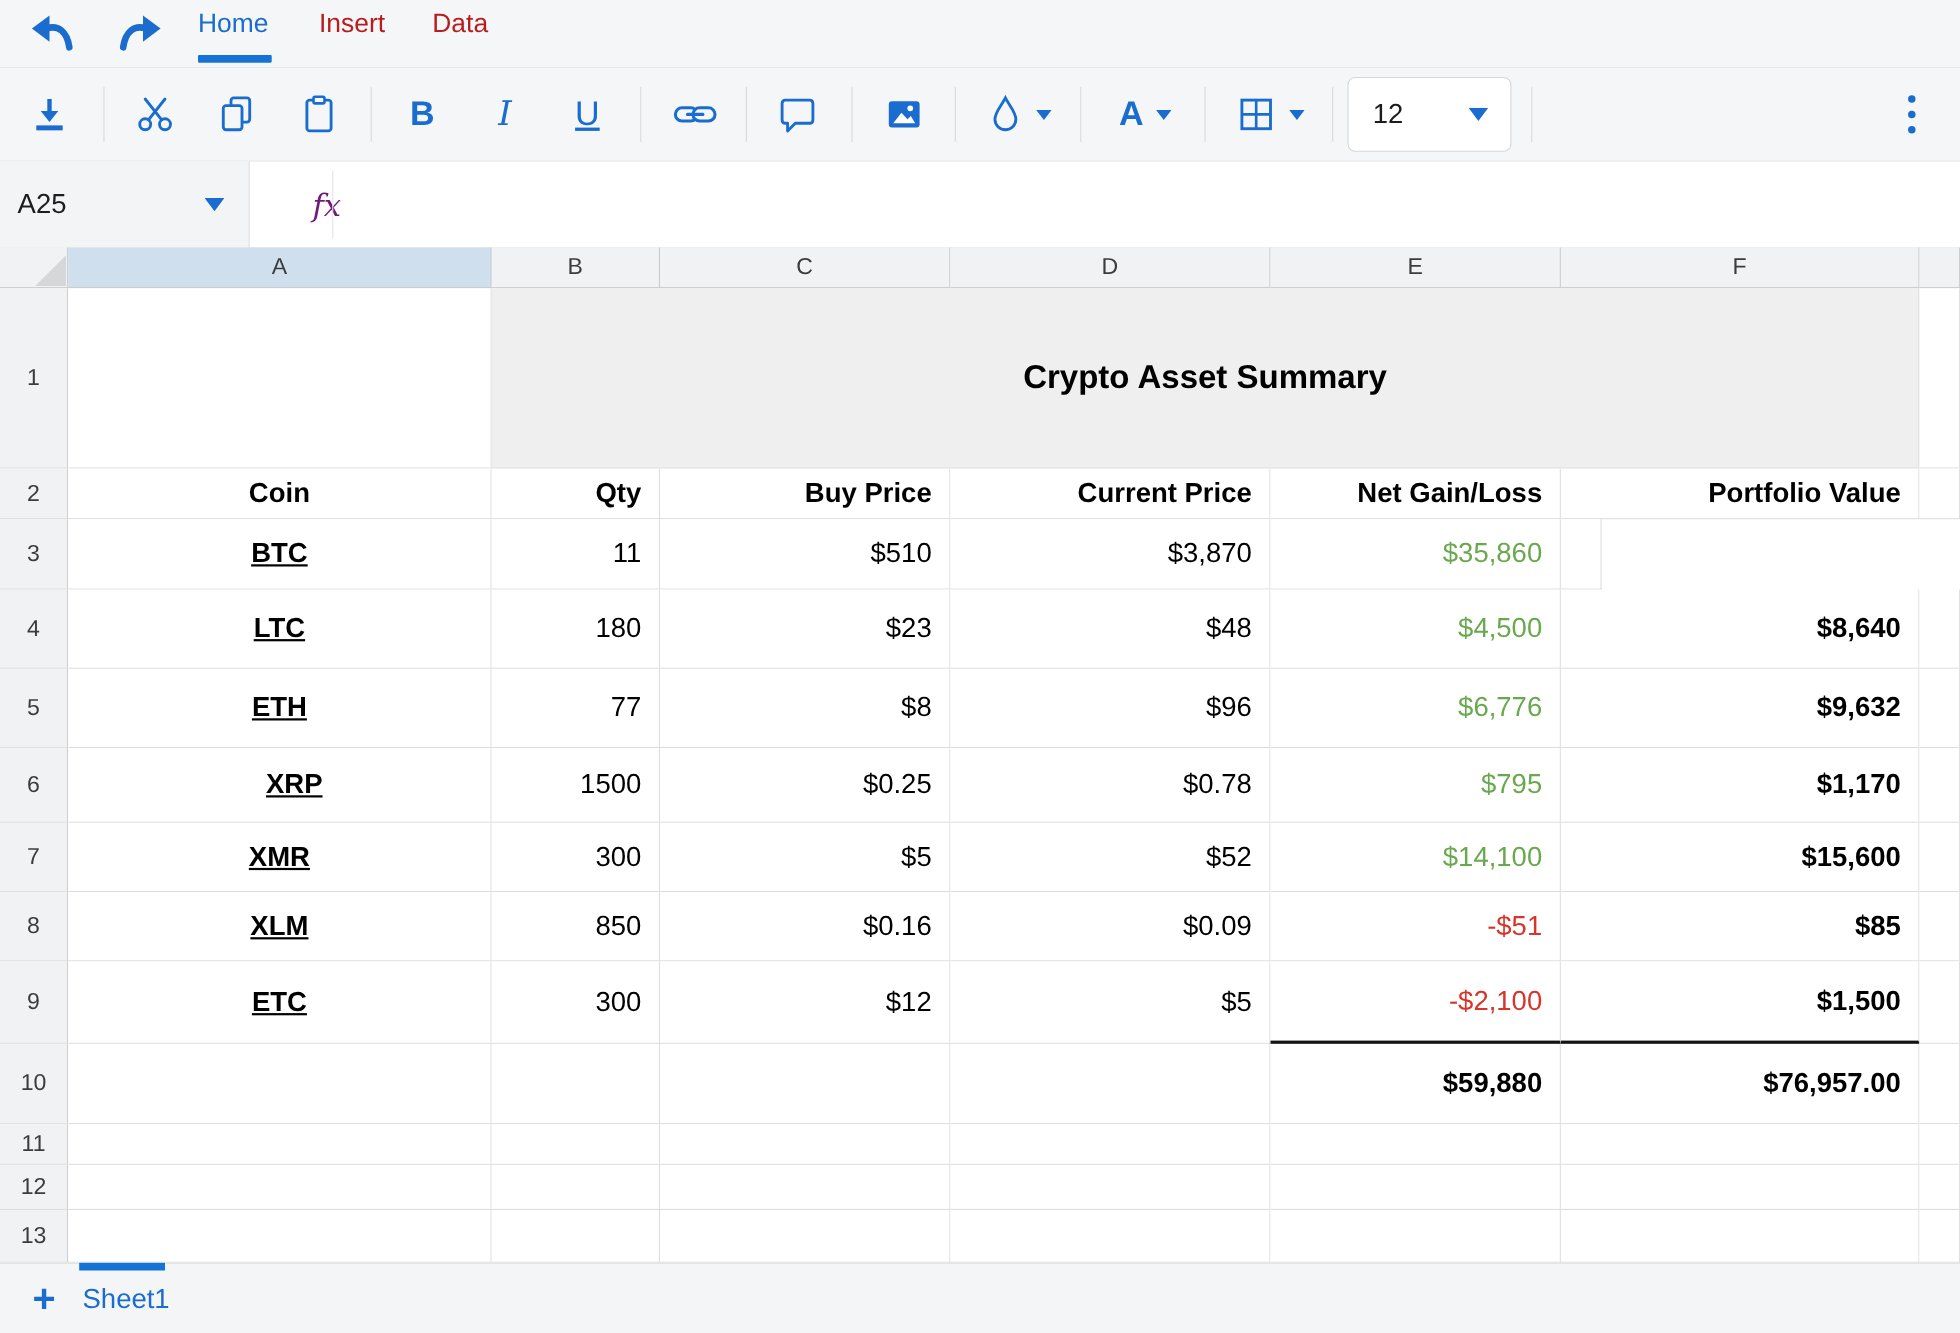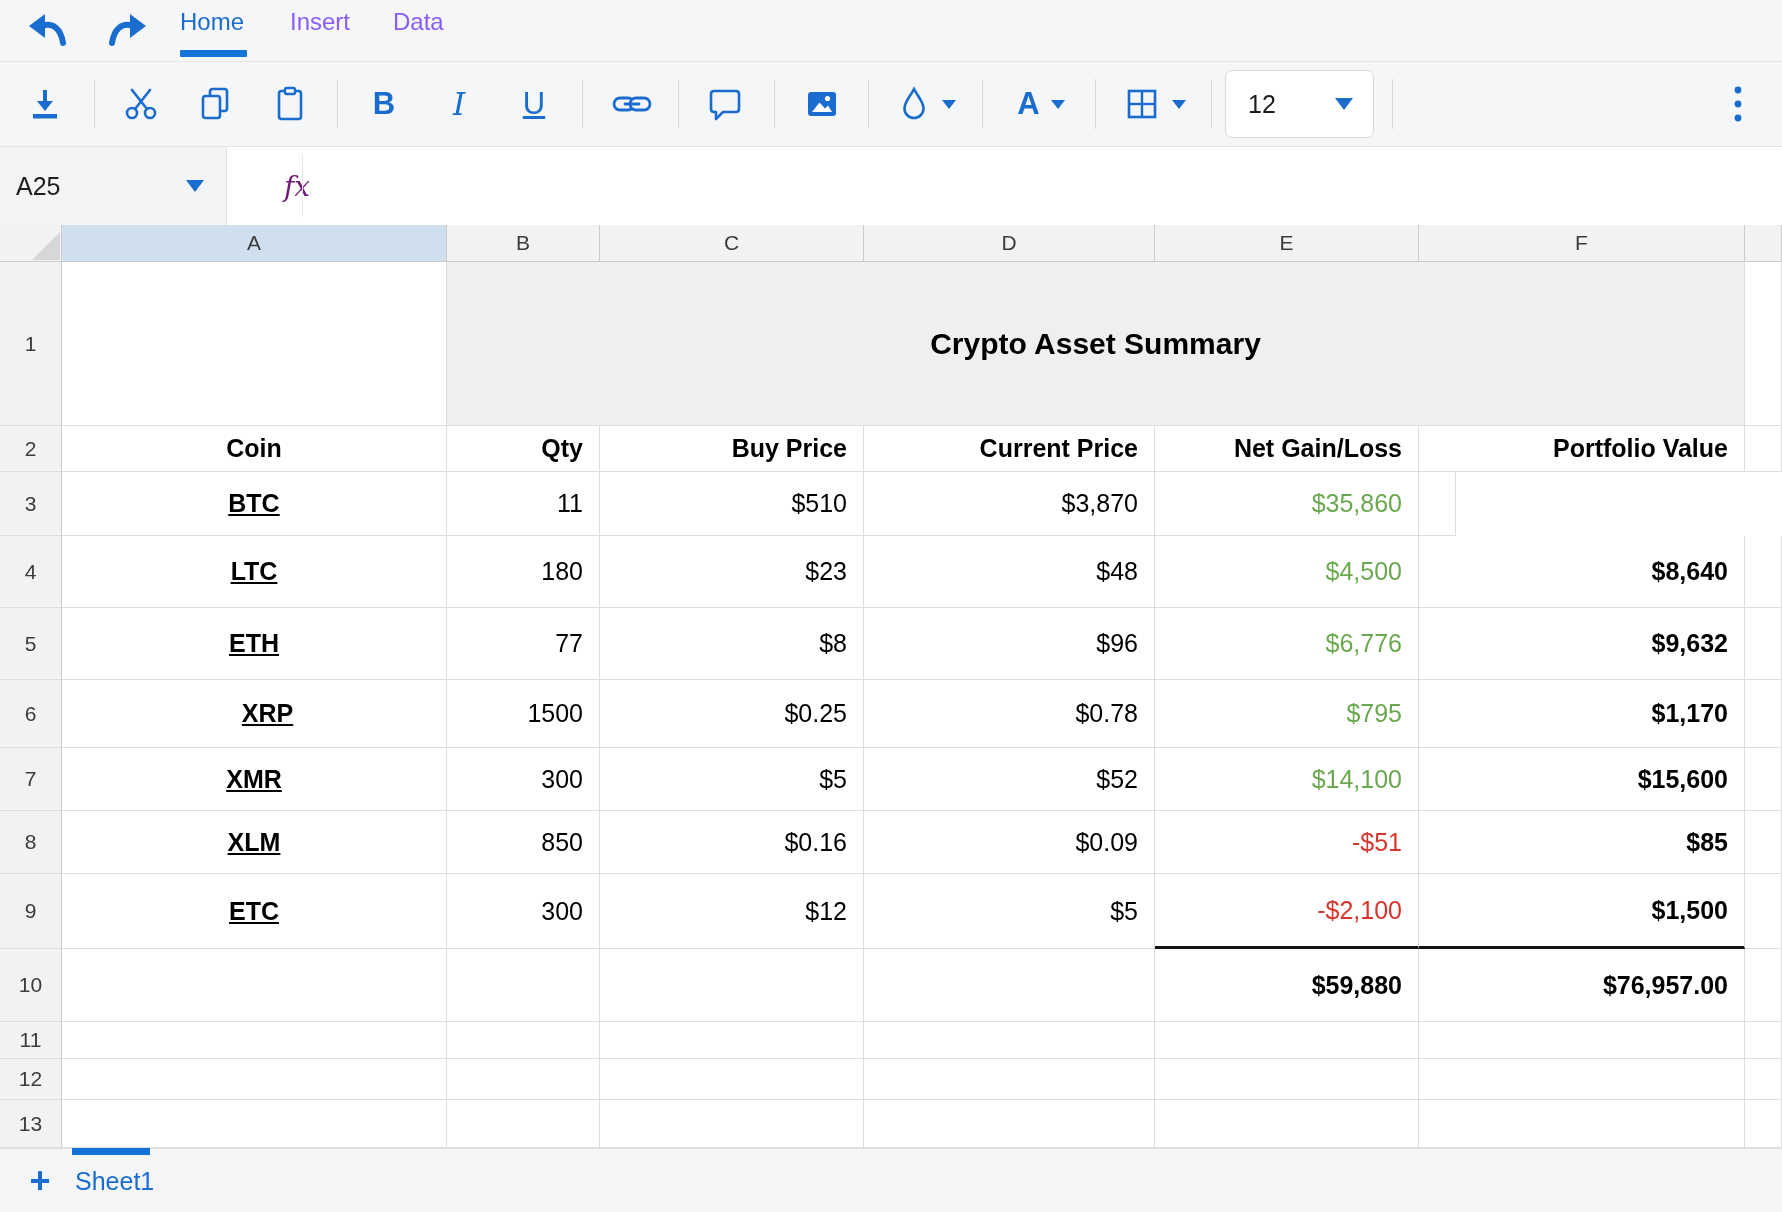--- a/index.html
+++ b/index.html
@@ -16,21 +16,21 @@
   }
   html,body{margin:0;padding:0;}
   body{background:#fff;}
   .app{position:relative;width:1782px;height:1212px;overflow:hidden;
        font-family:"Liberation Sans",sans-serif;color:var(--ink);background:#fff;}
   .abs{position:absolute;}
 
   
   .tabbar{left:0;top:0;width:1782px;height:61px;background:var(--chrome-bg);border-bottom:1px solid #e5e6e7;}
   .nav-icon{position:absolute;top:10px;width:44px;height:38px;cursor:pointer;}
-  .tab{position:absolute;top:8px;font-size:24px;color:#8b5cf6;cursor:pointer;}
+  .tab{position:absolute;top:8px;font-size:24px;color:#b91c1c;cursor:pointer;}
   .tab.active{color:var(--accent);}
   .tab-underline{position:absolute;left:180px;top:50px;width:67px;height:7px;background:#1572d6;border-radius:1px;}
 
   
   .toolbar{left:0;top:62px;width:1782px;height:84px;background:var(--chrome-bg);border-bottom:1px solid #e3e4e5;}
   .t-item{position:absolute;top:0;height:84px;display:flex;align-items:center;justify-content:center;cursor:pointer;}
   .t-sep{position:absolute;top:17px;width:1px;height:50px;background:#d9dadb;}
   .t-letter{font-size:31px;color:var(--accent);}
   .t-letter.b{font-weight:bold;}
   .t-letter.i{font-family:"DejaVu Serif",serif;font-style:italic;}

